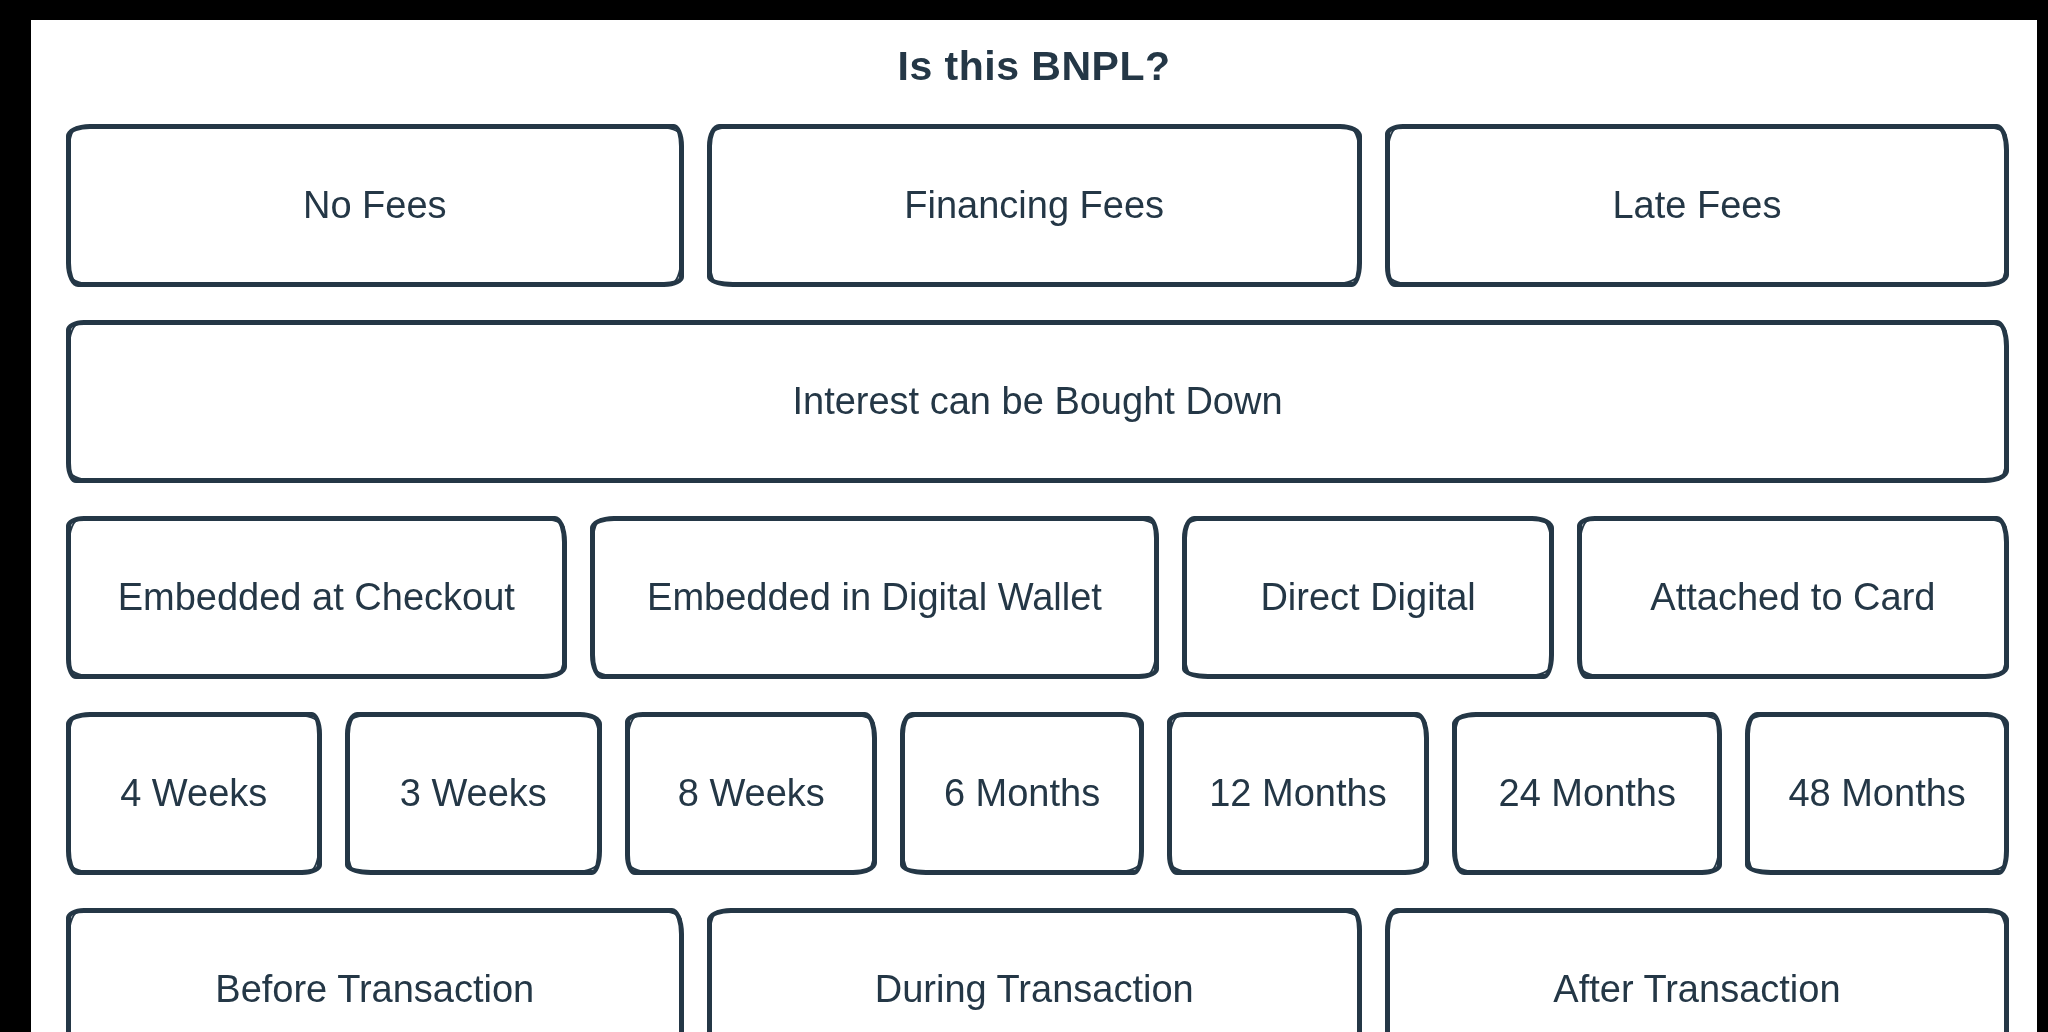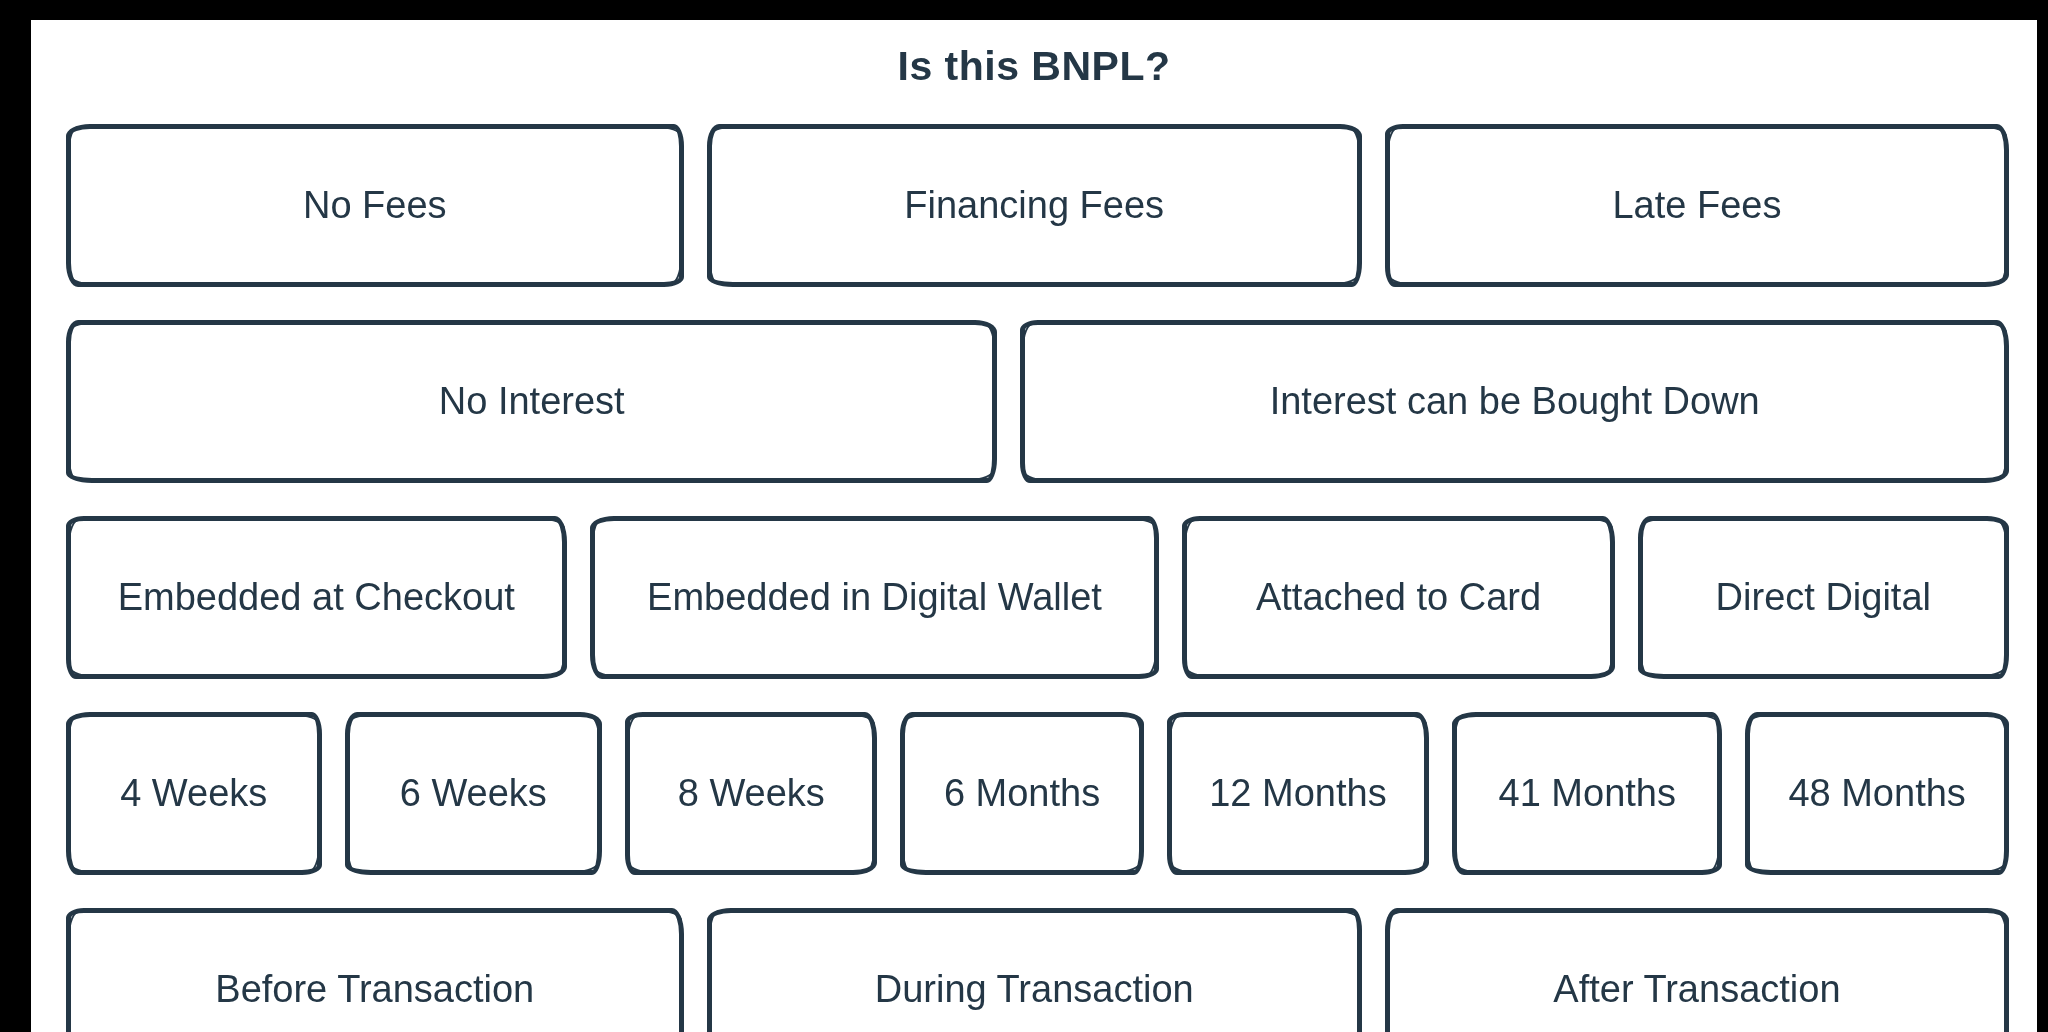--- a/index.html
+++ b/index.html
@@ -79,61 +79,58 @@
       </div>
       <div class="brick b2" style="flex:685 0 0">
         <span class="label">Financing Fees</span>
       </div>
       <div class="brick b3" style="flex:652 0 0">
         <span class="label">Late Fees</span>
       </div>
     </div>
 
     <div class="row">
-      <div class="brick b2" style="flex:645 0 0">
-        <span class="label">No Interest</span>
-      </div>
       <div class="brick b3" style="flex:685 0 0">
         <span class="label">Interest can be Bought Down</span>
       </div>
     </div>
 
     <div class="row">
       <div class="brick b3" style="flex:524 0 0">
         <span class="label">Embedded at Checkout</span>
       </div>
       <div class="brick b1" style="flex:598 0 0">
         <span class="label">Embedded in Digital Wallet</span>
       </div>
+      <div class="brick b2" style="flex:386 0 0">
+        <span class="label">Direct Digital</span>
+      </div>
       <div class="brick b3" style="flex:451 0 0">
         <span class="label">Attached to Card</span>
-      </div>
-      <div class="brick b2" style="flex:386 0 0">
-        <span class="label">Direct Digital</span>
       </div>
     </div>
 
     <div class="row">
       <div class="brick b1" style="flex:238 0 0">
         <span class="label">4 Weeks</span>
       </div>
       <div class="brick b2" style="flex:240 0 0">
-        <span class="label">6 Weeks</span>
+        <span class="label">3 Weeks</span>
       </div>
       <div class="brick b3" style="flex:235 0 0">
         <span class="label">8 Weeks</span>
       </div>
       <div class="brick b2" style="flex:226 0 0">
         <span class="label">6 Months</span>
       </div>
       <div class="brick b3" style="flex:245 0 0">
         <span class="label">12 Months</span>
       </div>
       <div class="brick b1" style="flex:252 0 0">
-        <span class="label">41 Months</span>
+        <span class="label">24 Months</span>
       </div>
       <div class="brick b2" style="flex:246 0 0">
         <span class="label">48 Months</span>
       </div>
     </div>
 
     <div class="row">
       <div class="brick b3" style="flex:645 0 0">
         <span class="label">Before Transaction</span>
       </div>

